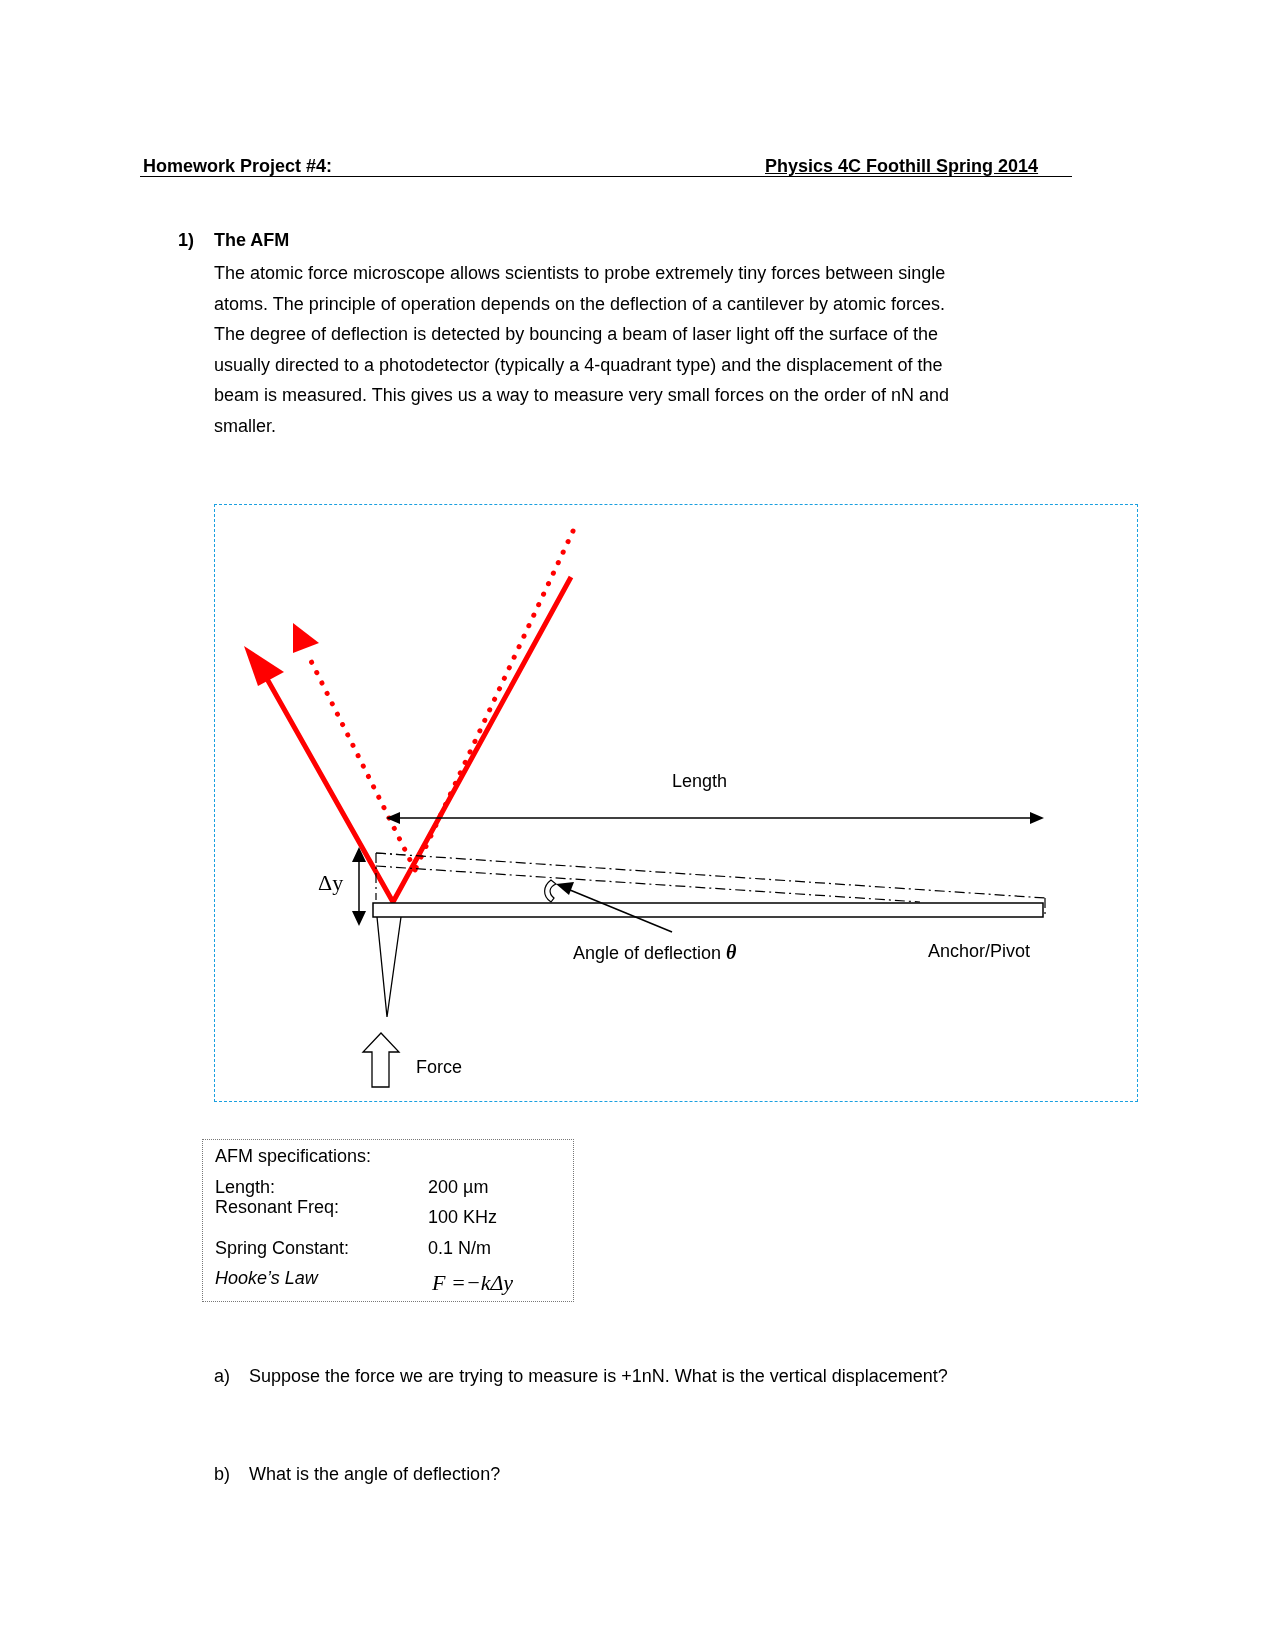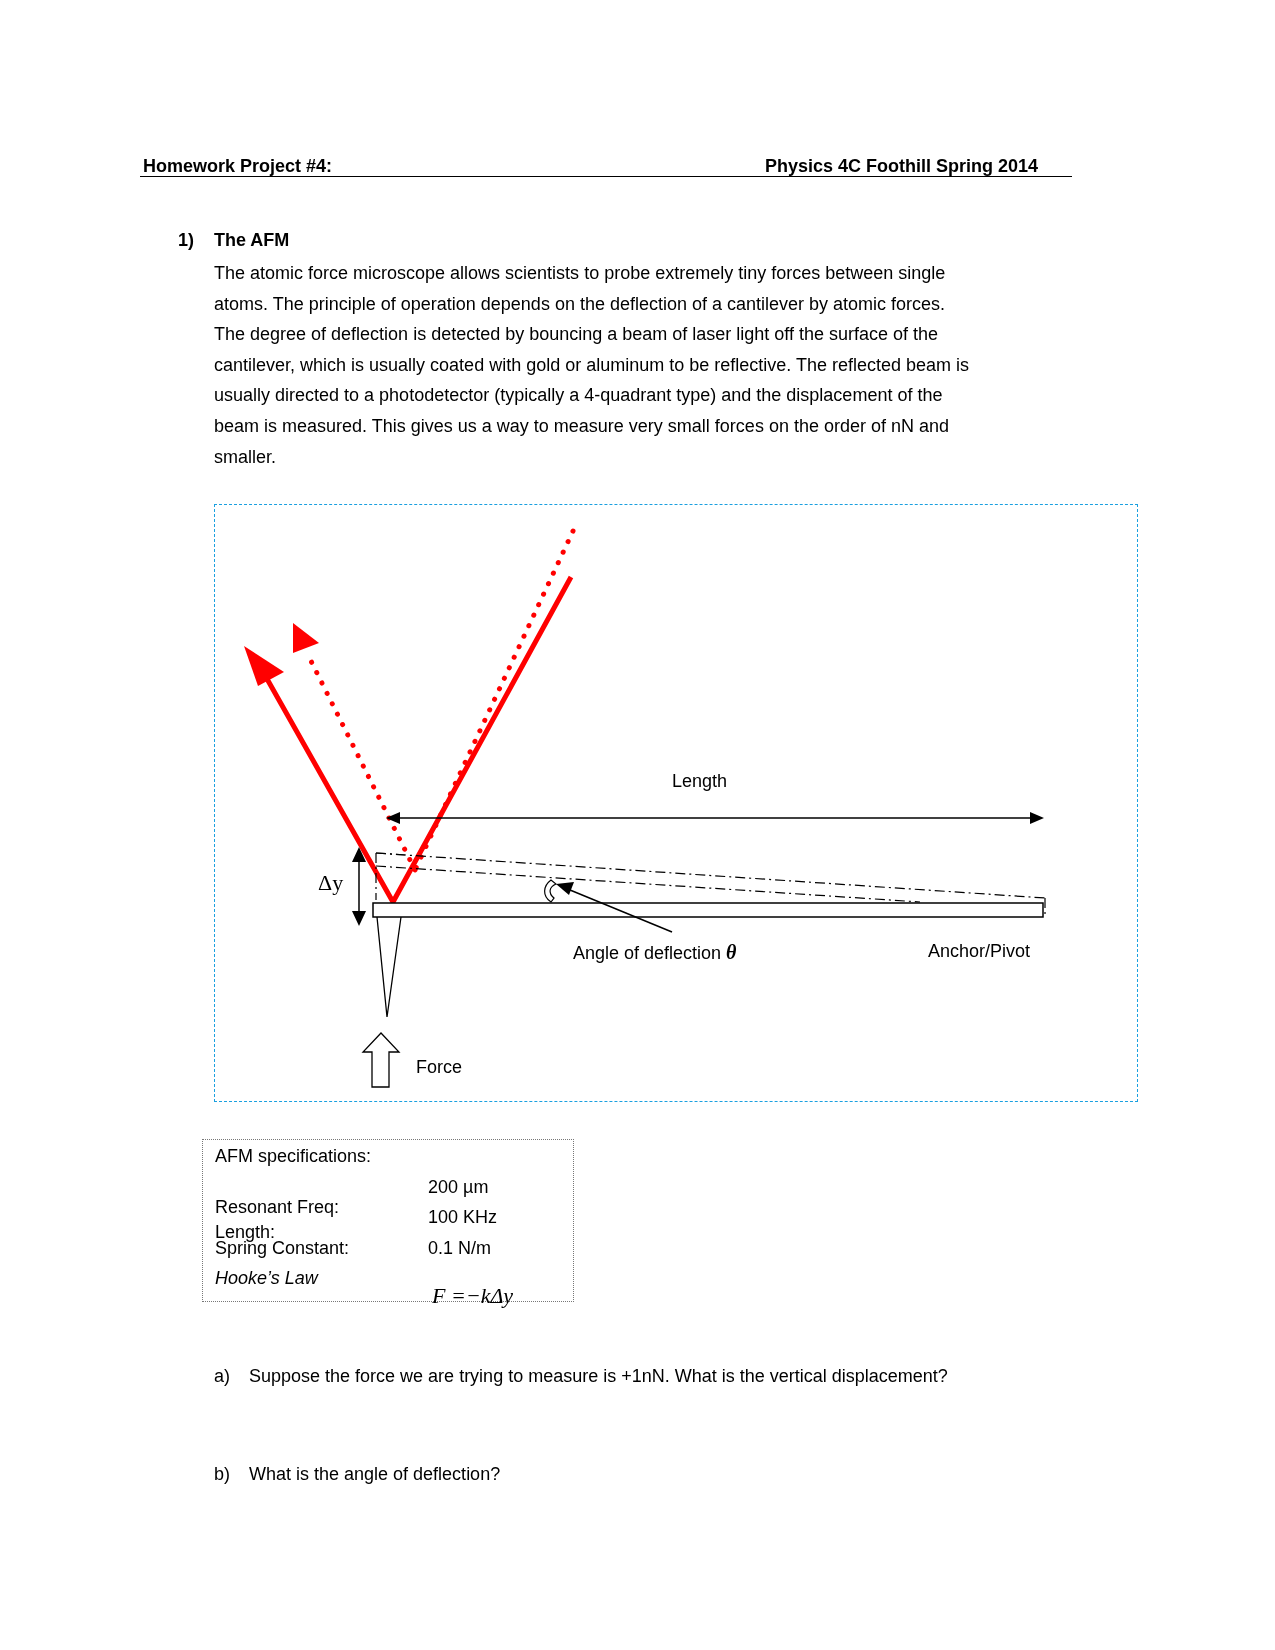--- a/index.html
+++ b/index.html
@@ -1,21 +1,21 @@
 <!DOCTYPE html>
 <html><head>
 <meta charset="utf-8">
 <style>
   html, body { margin: 0; padding: 0; background: #ffffff; }
   body { width: 1275px; height: 1650px; position: relative; overflow: hidden;
          font-family: "Liberation Sans", "DejaVu Sans", sans-serif; color: #000; }
   .abs { position: absolute; }
   .hdr { top: 156px; font-weight: bold; font-size: 18px; }
   .hdr-left { left: 143px; }
-  .hdr-right { left: 765px; }
+  .hdr-right { left: 765px; text-decoration: underline; }
   .hdr-rule { left: 140px; top: 176px; width: 932px; height: 0; border-top: 1.5px solid #000; }
   .q-num { left: 178px; top: 230px; font-weight: bold; font-size: 18px; }
   .q-title { left: 214px; top: 230px; font-weight: bold; font-size: 18px; }
   .para { left: 214px; top: 258px; width: 860px; font-size: 18px; line-height: 30.6px; }
   .para div { white-space: nowrap; }
   .fig { left: 214px; top: 504px; width: 924px; height: 598px; border: 1.5px dashed #1aa0e0; box-sizing: border-box; }
   svg.diagram { position: absolute; left: 0; top: 0; }
   .lbl { font-size: 18px; white-space: nowrap; }
   .spec { left: 202px; top: 1139px; width: 372px; height: 163px; border: 1px dotted #777; box-sizing: border-box; }
   .spec .row { position: absolute; left: 12px; font-size: 18px; white-space: nowrap; }
@@ -31,21 +31,20 @@
 <div class="abs hdr hdr-right">Physics 4C Foothill Spring 2014</div>
 <div class="abs hdr-rule"></div>
 
 <div class="abs q-num">1)</div>
 <div class="abs q-title">The AFM</div>
 
 <div class="abs para">
   <div>The atomic force microscope allows scientists to probe extremely tiny forces between single</div>
   <div>atoms. The principle of operation depends on the deflection of a cantilever by atomic forces.</div>
   <div>The degree of deflection is detected by bouncing a beam of laser light off the surface of the</div>
-  <div>cantilever, which is usually coated with gold or aluminum to be reflective. The reflected beam is</div>
   <div>usually directed to a photodetector (typically a 4-quadrant type) and the displacement of the</div>
   <div>beam is measured. This gives us a way to measure very small forces on the order of nN and</div>
   <div>smaller.</div>
 </div>
 
 <div class="abs fig"></div>
 
 <svg class="diagram" width="1275" height="1650">
   <defs>
     <marker id="arrBlack" markerWidth="10" markerHeight="10" refX="9" refY="5" orient="auto" markerUnits="userSpaceOnUse">
@@ -99,28 +98,28 @@
 </svg>
 
 <div class="abs lbl" style="left:672px; top:771px;">Length</div>
 <div class="abs lbl" style="left:318px; top:870px; font-family:'Liberation Serif','DejaVu Serif',serif; font-size:22px;">Δy</div>
 <div class="abs lbl" style="left:573px; top:941px;"><span>Angle of deflection </span><span style="font-family:'Liberation Serif','DejaVu Serif',serif; font-style:italic; font-weight:bold; font-size:20px;">θ</span></div>
 <div class="abs lbl" style="left:928px; top:941px;">Anchor/Pivot</div>
 <div class="abs lbl" style="left:416px; top:1057px;">Force</div>
 
 <div class="abs spec">
   <div class="row" style="top:6px;">AFM specifications:</div>
-  <div class="row" style="top:37px;margin-top:45px;">Length:</div>
+  <div class="row" style="top:37px;">Length:</div>
   <div class="val" style="top:37px;">200 µm</div>
   <div class="row" style="top:57px;">Resonant Freq:</div>
   <div class="val" style="top:67px;">100 KHz</div>
   <div class="row" style="top:98px;">Spring Constant:</div>
   <div class="val" style="top:98px;">0.1 N/m</div>
   <div class="row" style="top:128px;font-style:italic;">Hooke’s Law</div>
-  <div class="val formula" style="top:143px; left:229px;">F =−kΔy</div>
+  <div class="val formula" style="top:130px; left:229px;">F =−kΔy</div>
 </div>
 
 <div class="abs sub" style="top:1366px;">
   <span class="letter">a)</span><span>Suppose the force we are trying to measure is +1nN. What is the vertical displacement?</span>
 </div>
 <div class="abs sub" style="top:1464px;">
   <span class="letter">b)</span><span>What is the angle of deflection?</span>
 </div>
 
 </body></html>

